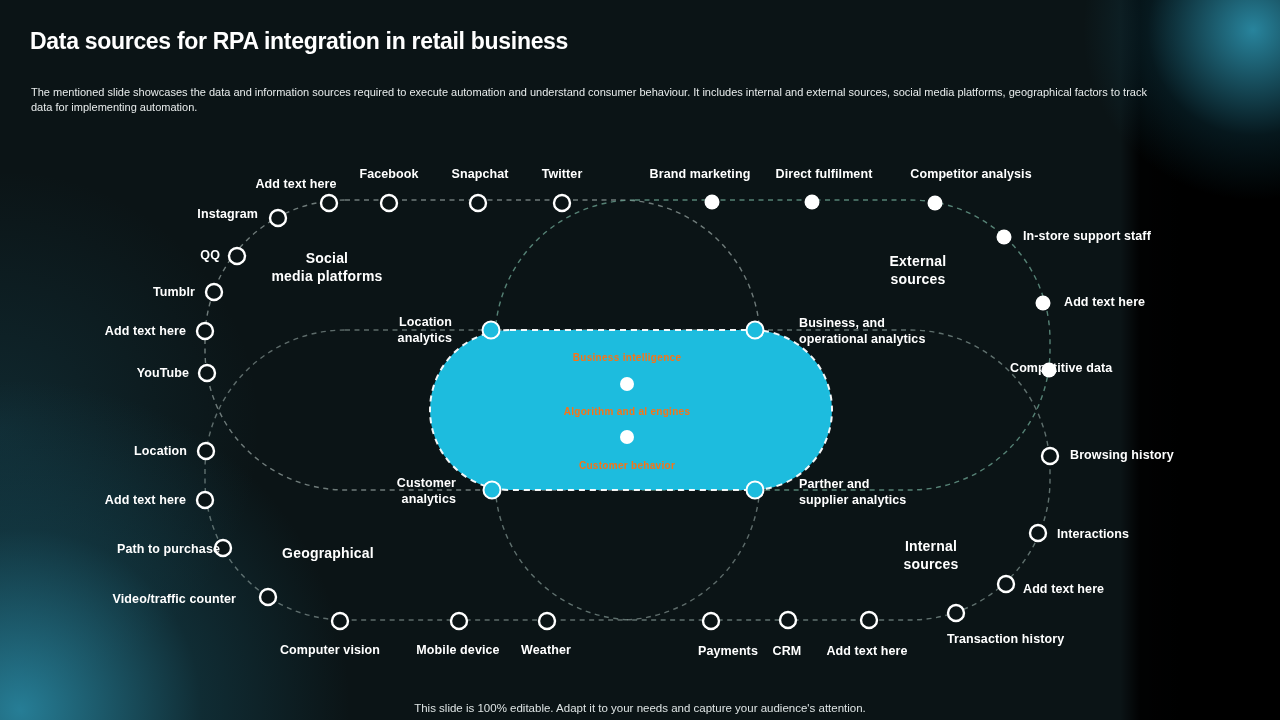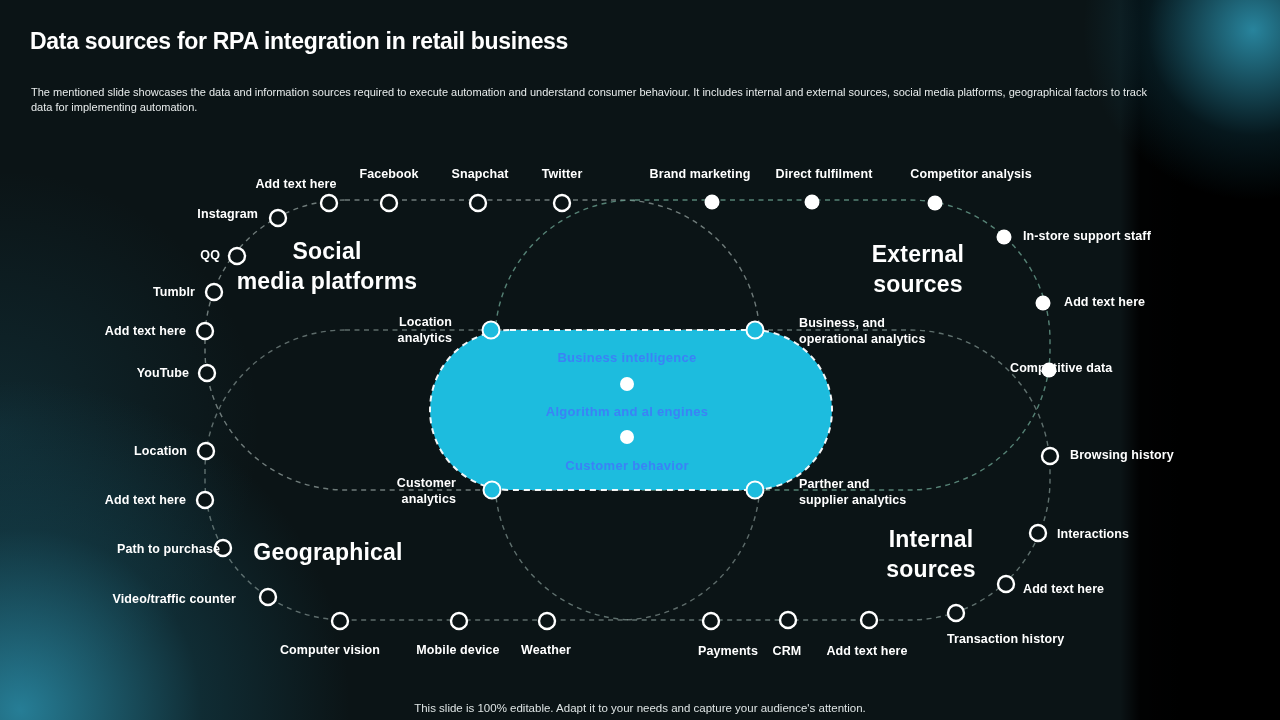--- a/index.html
+++ b/index.html
@@ -32,26 +32,26 @@
   .o-geo{stroke:rgba(176,193,189,0.5);}
   .o-internal{stroke:rgba(151,173,168,0.6);}
   .pill{stroke:rgba(255,255,255,0.95);stroke-width:2;stroke-dasharray:6 5;}
   #label-layer{position:absolute;left:0;top:0;width:1280px;height:720px;pointer-events:none;}
   .node-label{
     position:absolute;font-size:12.5px;font-weight:bold;color:#fff;
     white-space:pre-line;line-height:1.28;letter-spacing:0.1px;
   }
   .group-label{
     position:absolute;transform:translate(-50%,-50%);
-    font-size:23px;font-weight:bold;color:#fff;text-align:center;
+    font-size:14px;font-weight:bold;color:#fff;text-align:center;
     white-space:pre-line;line-height:1.3;letter-spacing:0.2px;
   }
   .pill-text{
     position:absolute;transform:translate(-50%,-50%);
-    font-size:13px;font-weight:bold;color:#3b82f6;letter-spacing:0.3px;white-space:nowrap;
+    font-size:10px;font-weight:bold;color:#f97316;letter-spacing:0.3px;white-space:nowrap;
   }
 </style>
 </head>
 <body>
 
 <div class="title">Data sources for RPA integration in retail business</div>
 <div class="subtitle">The mentioned slide showcases the data and information sources required to execute automation and understand consumer behaviour. It includes internal and external sources, social media platforms, geographical factors to track
 data for implementing automation.</div>
 
 <svg class="diagram" width="1280" height="720" viewBox="0 0 1280 720">

